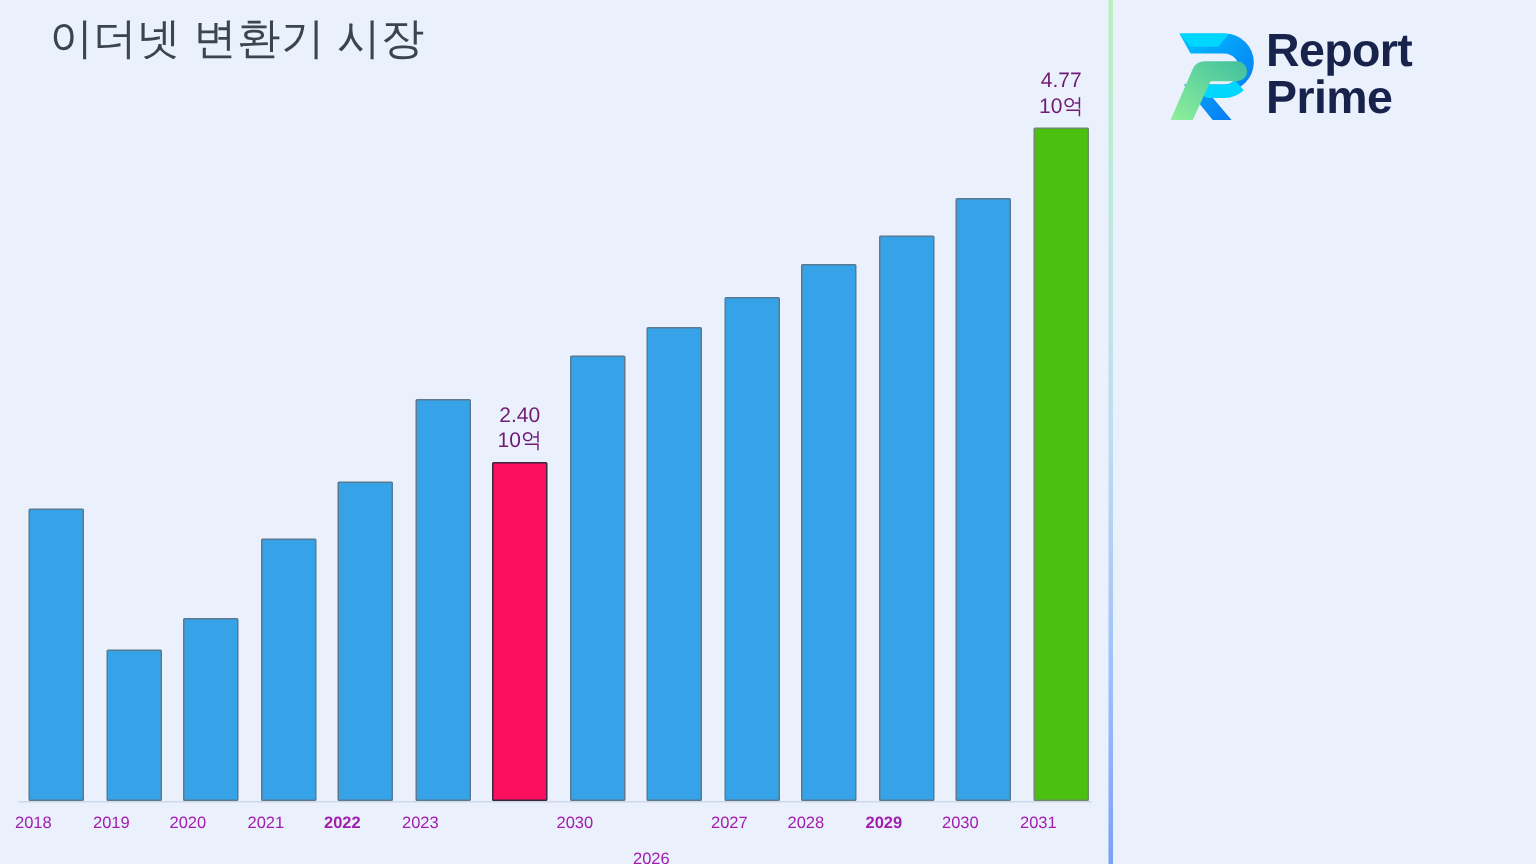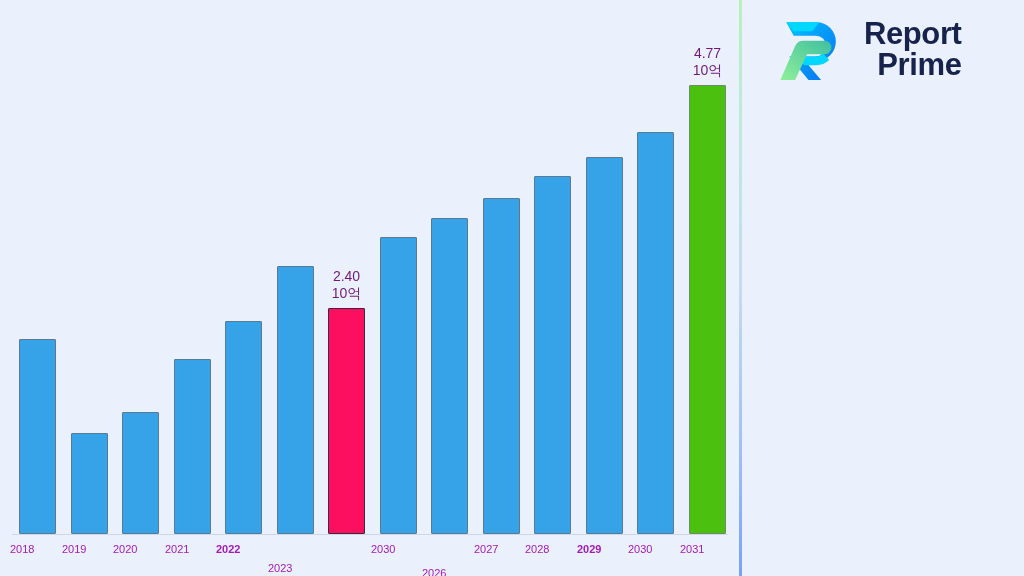--- a/index.html
+++ b/index.html
@@ -79,22 +79,21 @@
     left: 742px; top: 0;
     width: 282px; height: 576px;
   }
 
   
   .logo-wrap {
     position: absolute;
     left: 28px; top: 12px;
     display: flex;
     align-items: center;
-    gap: 20px;
-    text-align: right;
+    gap: 0;
   }
   .logo-mark { width: 74px; height: 74px; display: block; }
   .logo-text {
     font-size: 31px;
     font-weight: bold;
     line-height: 31px;
     color: #17234b;
     letter-spacing: -.4px;
   }
 
@@ -122,20 +121,21 @@
     font-size: 17px;
     color: #58606e;
     line-height: 22px;
   }
 </style>
 </head>
 <body>
 
 <div id="root">
 
+  <div class="chart-title">이더넷 변환기 시장</div>
 
   <div class="plot">
     <div class="axis-line"></div>
     <div id="bars">
         <div class="bar blue" title="2018: 2.07" style="left: 19px; width: 37px; top: 339px; height: 195px;"></div>
         <div class="bar blue" title="2019: 1.07" style="left: 71px; width: 37px; top: 433px; height: 101px;"></div>
         <div class="bar blue" title="2020: 1.29" style="left: 122px; width: 37px; top: 412px; height: 122px;"></div>
         <div class="bar blue" title="2021: 1.86" style="left: 174px; width: 37px; top: 359px; height: 175px;"></div>
         <div class="bar blue" title="2022: 2.26" style="left: 225px; width: 37px; top: 321px; height: 213px;"></div>
         <div class="bar blue" title="2023: 2.84" style="left: 277px; width: 37px; top: 266px; height: 268px;"></div>
@@ -157,21 +157,21 @@
           <div>4.77</div>
           <div>10억</div>
         </div>
       </div>
     <div id="ticks">
         <div class="x-tick" style="left: 10px; width: 55px;">2018</div>
         <div class="x-tick" style="left: 62px; width: 55px;">2019</div>
         <div class="x-tick" style="left: 113px; width: 55px;">2020</div>
         <div class="x-tick" style="left: 165px; width: 55px;">2021</div>
         <div class="x-tick" style="left: 216px; width: 55px; font-weight: bold;">2022</div>
-        <div class="x-tick" style="left: 268px; width: 55px; margin-top: 19px;">2023</div>
+        <div class="x-tick" style="left: 268px; width: 55px;">2023</div>
         <div class="x-tick" style="left: 319px; width: 55px; margin-top: 44px;">2024</div>
         <div class="x-tick" style="left: 371px; width: 55px;">2030</div>
         <div class="x-tick" style="left: 422px; width: 55px; margin-top: 24px;">2026</div>
         <div class="x-tick" style="left: 474px; width: 55px;">2027</div>
         <div class="x-tick" style="left: 525px; width: 55px;">2028</div>
         <div class="x-tick" style="left: 577px; width: 55px; font-weight: bold;">2029</div>
         <div class="x-tick" style="left: 628px; width: 55px;">2030</div>
         <div class="x-tick" style="left: 680px; width: 55px;">2031</div>
       </div>
   </div>

